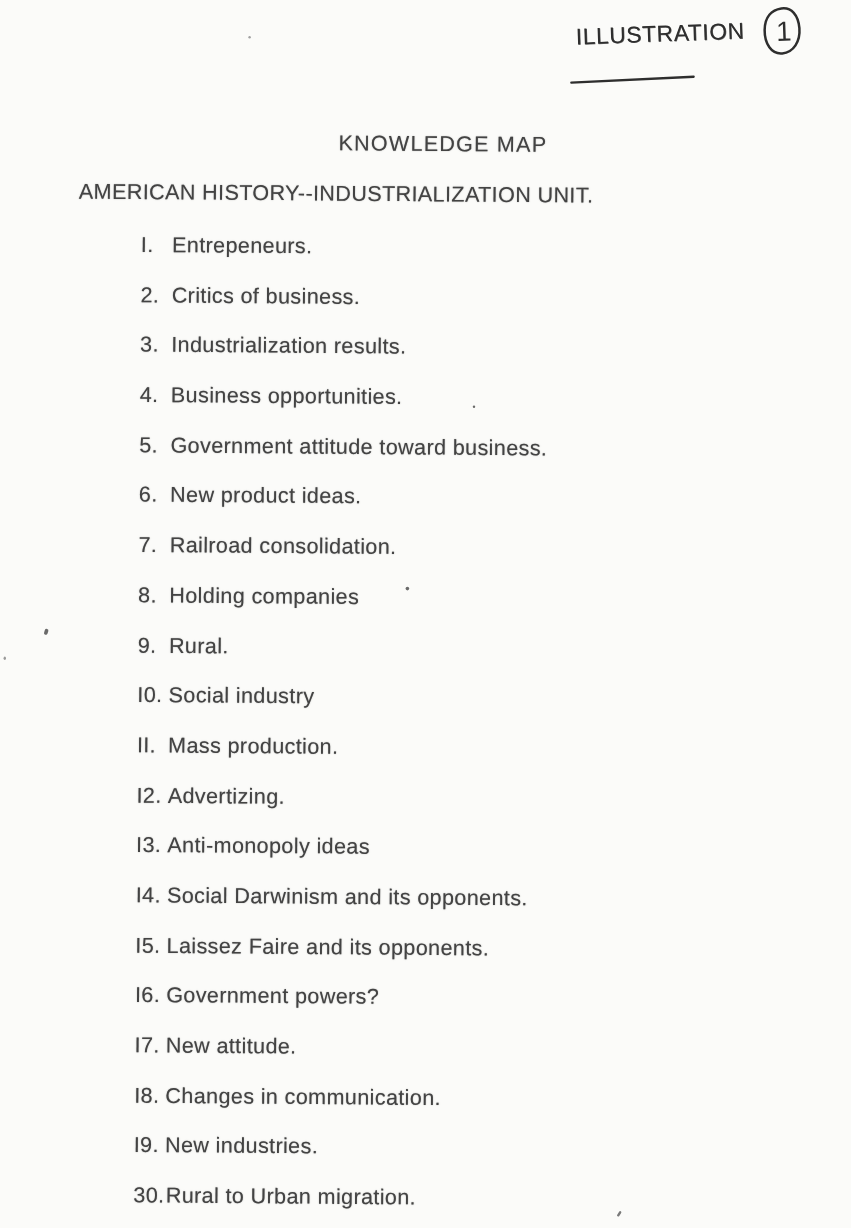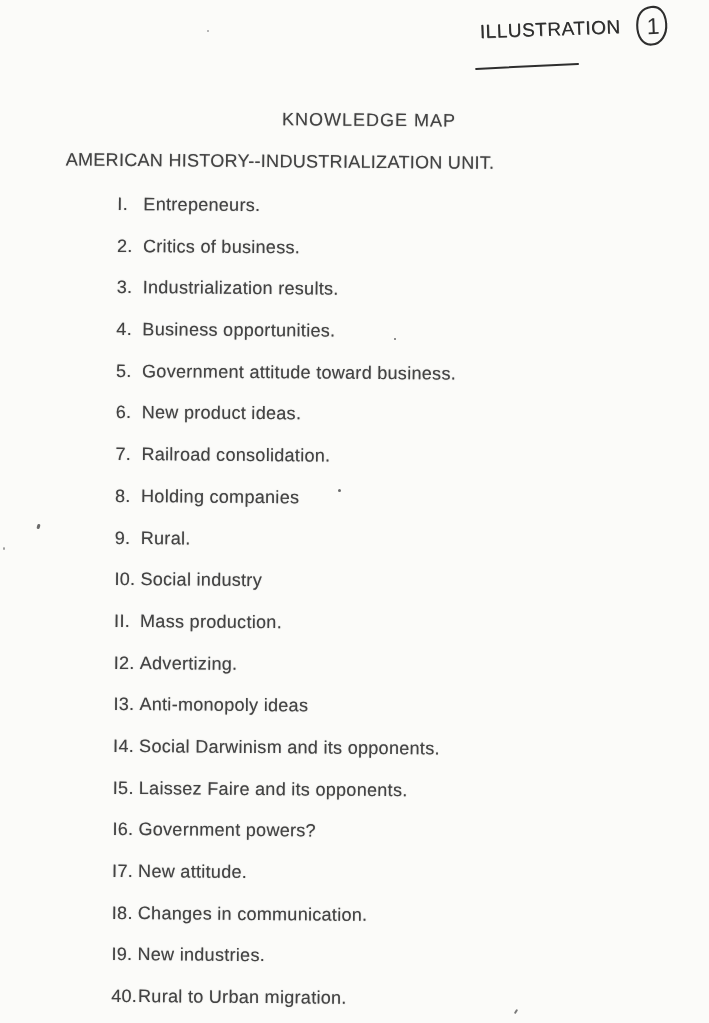--- a/index.html
+++ b/index.html
@@ -124,21 +124,21 @@
     <div class="row"><span class="num">I0.</span><span>Social industry</span></div>
     <div class="row"><span class="num">II.</span><span>Mass production.</span></div>
     <div class="row"><span class="num">I2.</span><span>Advertizing.</span></div>
     <div class="row"><span class="num">I3.</span><span>Anti-monopoly ideas</span></div>
     <div class="row"><span class="num">I4.</span><span>Social Darwinism and its opponents.</span></div>
     <div class="row"><span class="num">I5.</span><span>Laissez Faire and its opponents.</span></div>
     <div class="row"><span class="num">I6.</span><span>Government powers?</span></div>
     <div class="row"><span class="num">I7.</span><span>New attitude.</span></div>
     <div class="row"><span class="num">I8.</span><span>Changes in communication.</span></div>
     <div class="row"><span class="num">I9.</span><span>New industries.</span></div>
-    <div class="row"><span class="num">40.</span><span>Rural to Urban migration.</span></div>
+    <div class="row"><span class="num">30.</span><span>Rural to Urban migration.</span></div>
   </div>
 </div>
 
 <div class="speck s1"></div>
 <div class="speck s2"></div>
 <div class="speck s3"></div>
 <div class="speck s4"></div>
 <div class="speck s5"></div>
 <div class="speck s6"></div>
 

